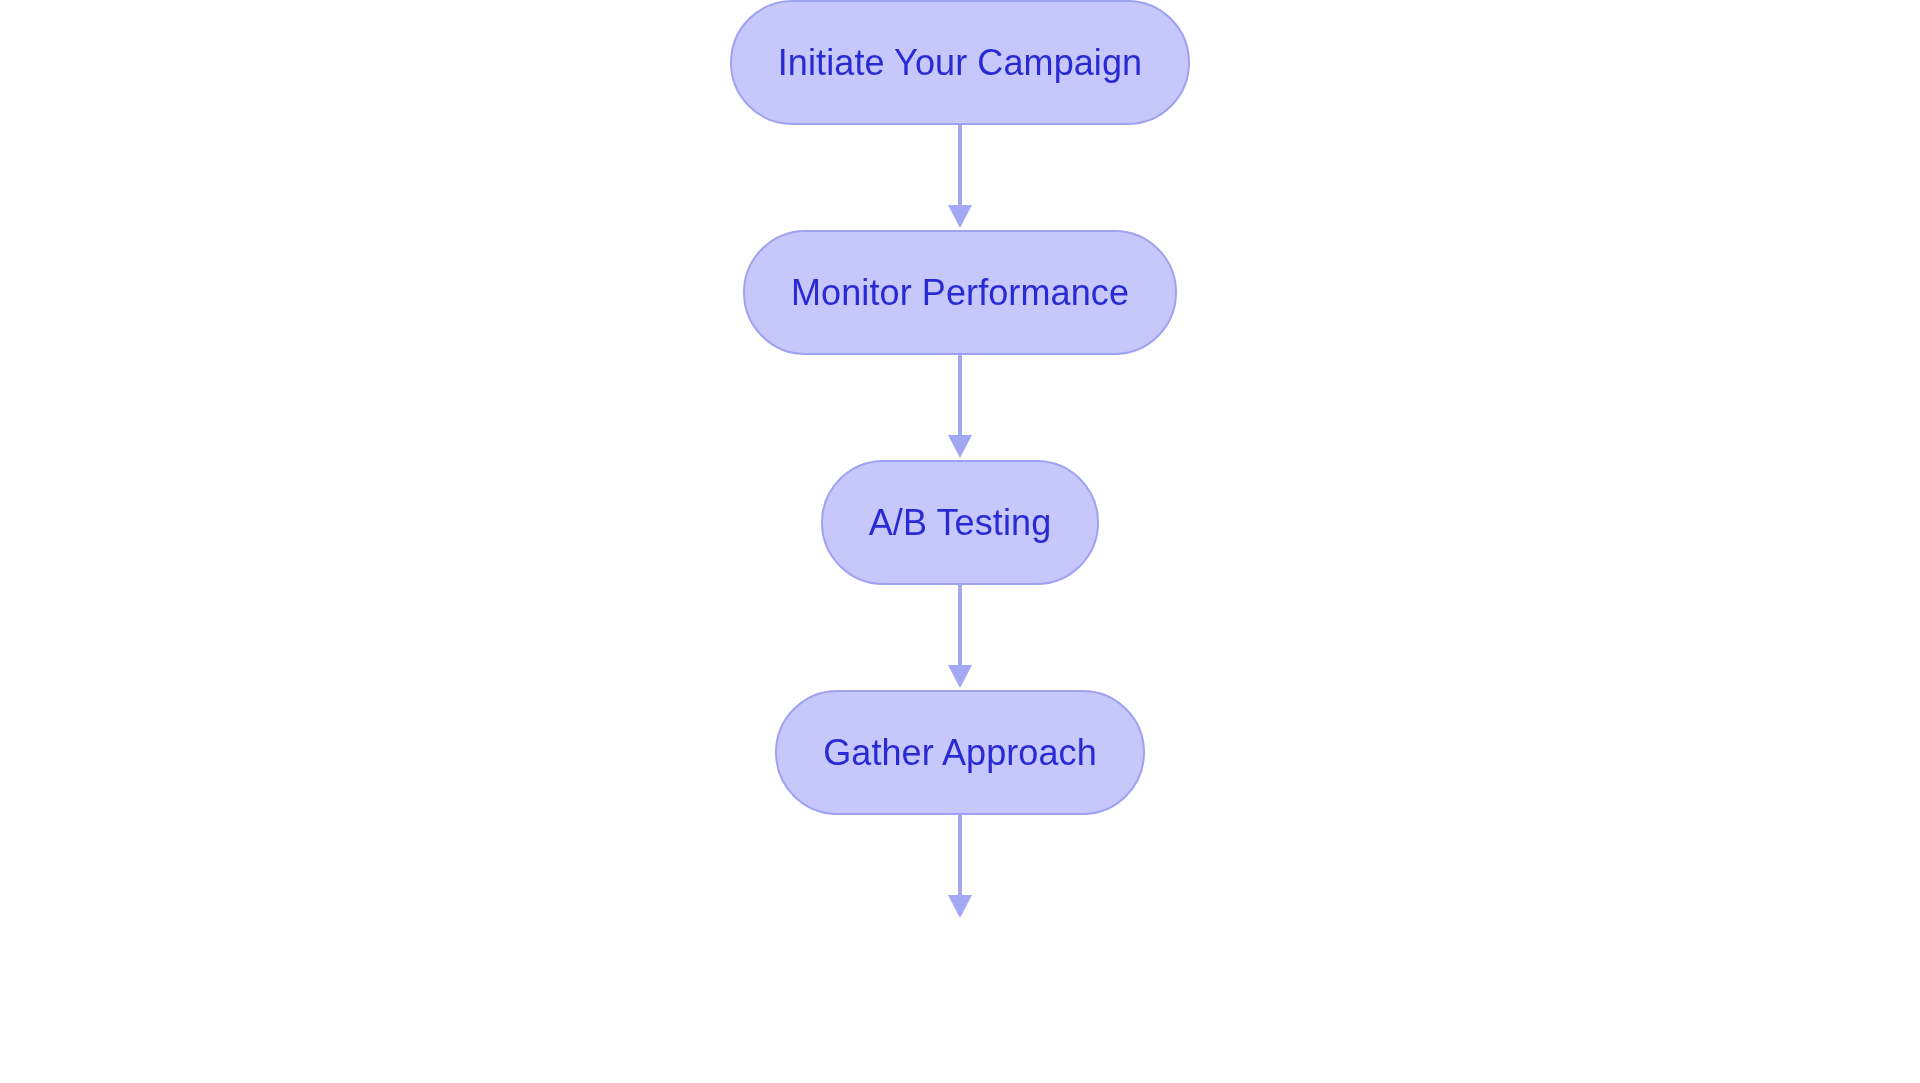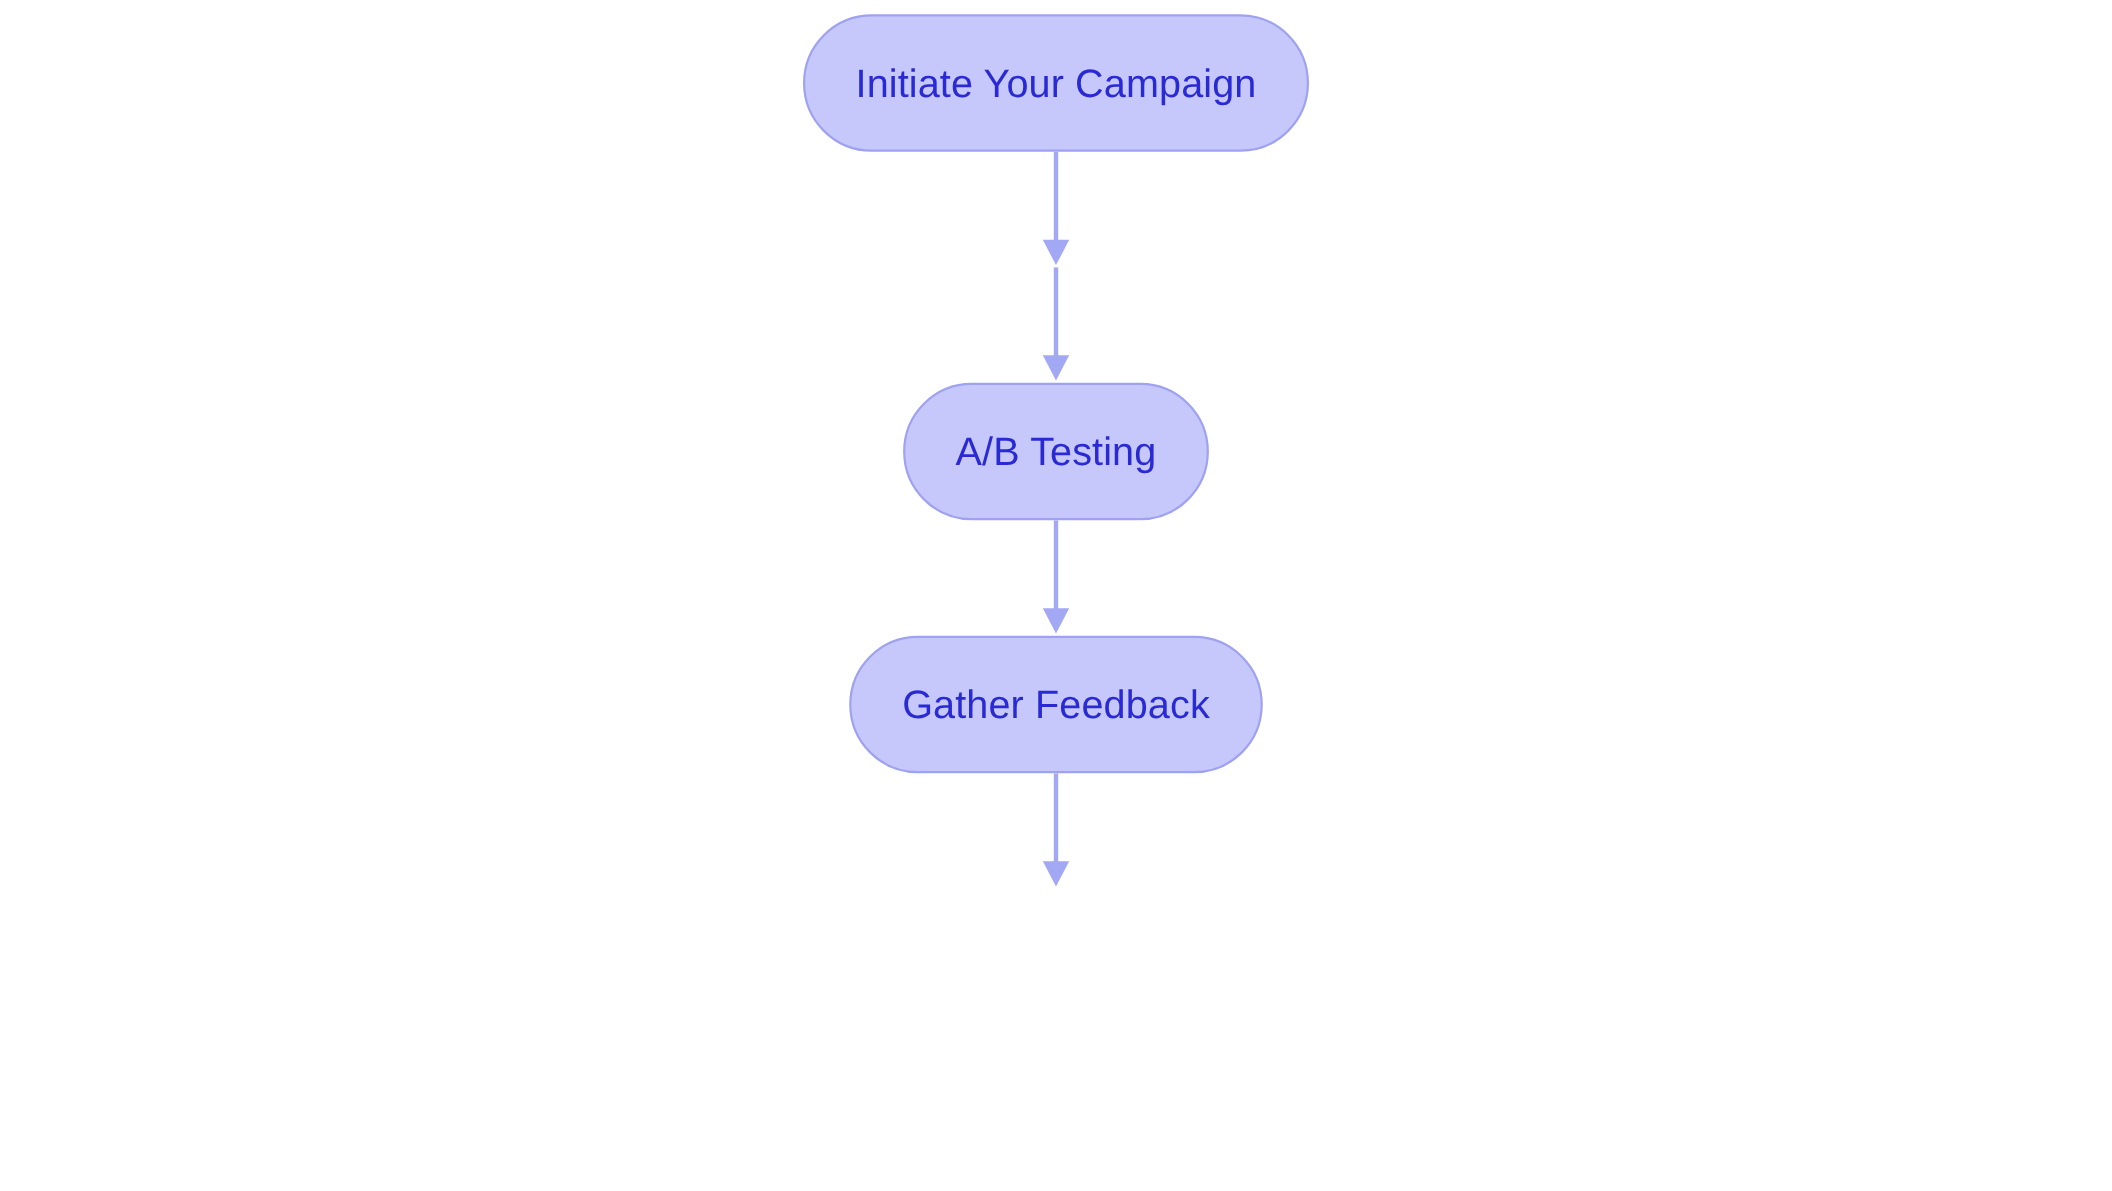--- a/index.html
+++ b/index.html
@@ -51,54 +51,57 @@
     white-space: nowrap;
     line-height: 1;
     font-family: "Liberation Sans", sans-serif;
   }
   .connector {
     width: 40px;
     height: 105px;
     flex: none;
     display: block;
   }
-  .node-n0 { margin-top: 13px; }
+  .node-n0 { }
 </style>
 </head>
 <body>
 
 <div id="flow-canvas">
   <div class="flow-stack">
 
     <div class="node node-n0">
       <span class="node-label">Initiate Your Campaign</span>
     </div>
 
     <svg class="connector" viewBox="0 0 40 105">
       <line x1="20" y1="0" x2="20" y2="82" stroke="#a3a8f5" stroke-width="4"></line>
       <polygon points="8,80 32,80 20,103" fill="#a3a8f5"></polygon>
     </svg>
 
+    <div class="node">
+      <span class="node-label">Monitor Performance</span>
+    </div>
 
     <svg class="connector" viewBox="0 0 40 105">
       <line x1="20" y1="0" x2="20" y2="82" stroke="#a3a8f5" stroke-width="4"></line>
       <polygon points="8,80 32,80 20,103" fill="#a3a8f5"></polygon>
     </svg>
 
     <div class="node">
       <span class="node-label">A/B Testing</span>
     </div>
 
     <svg class="connector" viewBox="0 0 40 105">
       <line x1="20" y1="0" x2="20" y2="82" stroke="#a3a8f5" stroke-width="4"></line>
       <polygon points="8,80 32,80 20,103" fill="#a3a8f5"></polygon>
     </svg>
 
     <div class="node">
-      <span class="node-label">Gather Feedback</span>
+      <span class="node-label">Gather Approach</span>
     </div>
 
     <svg class="connector" viewBox="0 0 40 105">
       <line x1="20" y1="0" x2="20" y2="82" stroke="#a3a8f5" stroke-width="4"></line>
       <polygon points="8,80 32,80 20,103" fill="#a3a8f5"></polygon>
     </svg>
 
 
   </div>
 </div>

